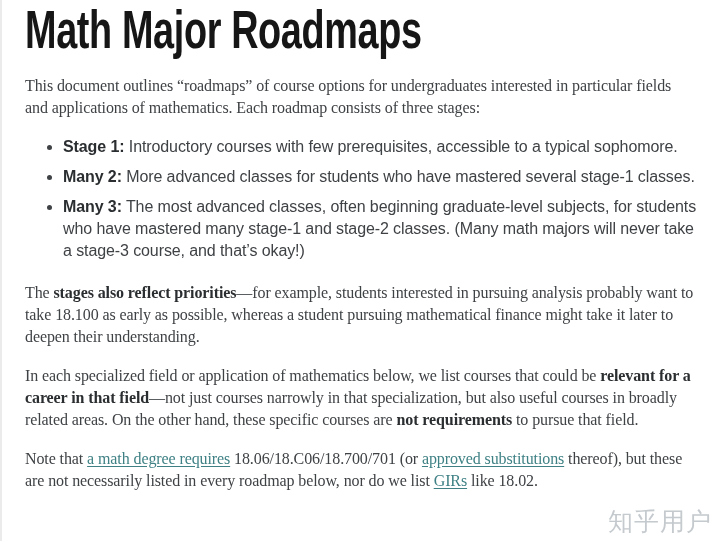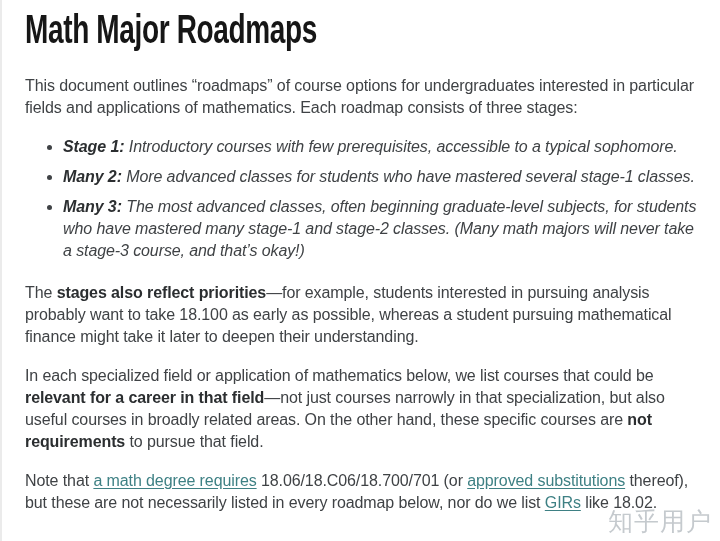--- a/index.html
+++ b/index.html
@@ -19,42 +19,42 @@
     position: relative;
     font-family: "Liberation Sans", sans-serif;
     color: var(--body);
     border-left: 2px solid #ebebeb;
   }
   main[data-name="document"] {
     padding: 6px 23px 0 23px;
   }
   h1[data-name="page-title"] {
     margin: 0 0 23px 0;
-    font-size: 40px;
+    font-size: 54px;
     line-height: 46px;
     font-weight: 700;
     color: var(--heading);
     white-space: nowrap;
   }
   h1 .squeeze {
     display: inline-block;
     transform: scaleX(0.70);
     transform-origin: 0 50%;
     letter-spacing: -0.5px;
   }
   p.doc-para {
     margin: 5px 0 17px 0;
     font-size: 16px;
     line-height: 22px;
     letter-spacing: -0.1px;
+    font-family: Liberation Serif, serif;
   }
   ul.stages {
     margin: 0 0 20px 0;
     padding: 0 0 0 38px;
-    font-style: italic;
   }
   ul.stages li {
     margin: 0 0 8px 0;
     font-size: 16px;
     line-height: 22px;
     letter-spacing: -0.1px;
   }
   strong { font-weight: 700; color: var(--bold); }
   a.link {
     color: var(--link);

